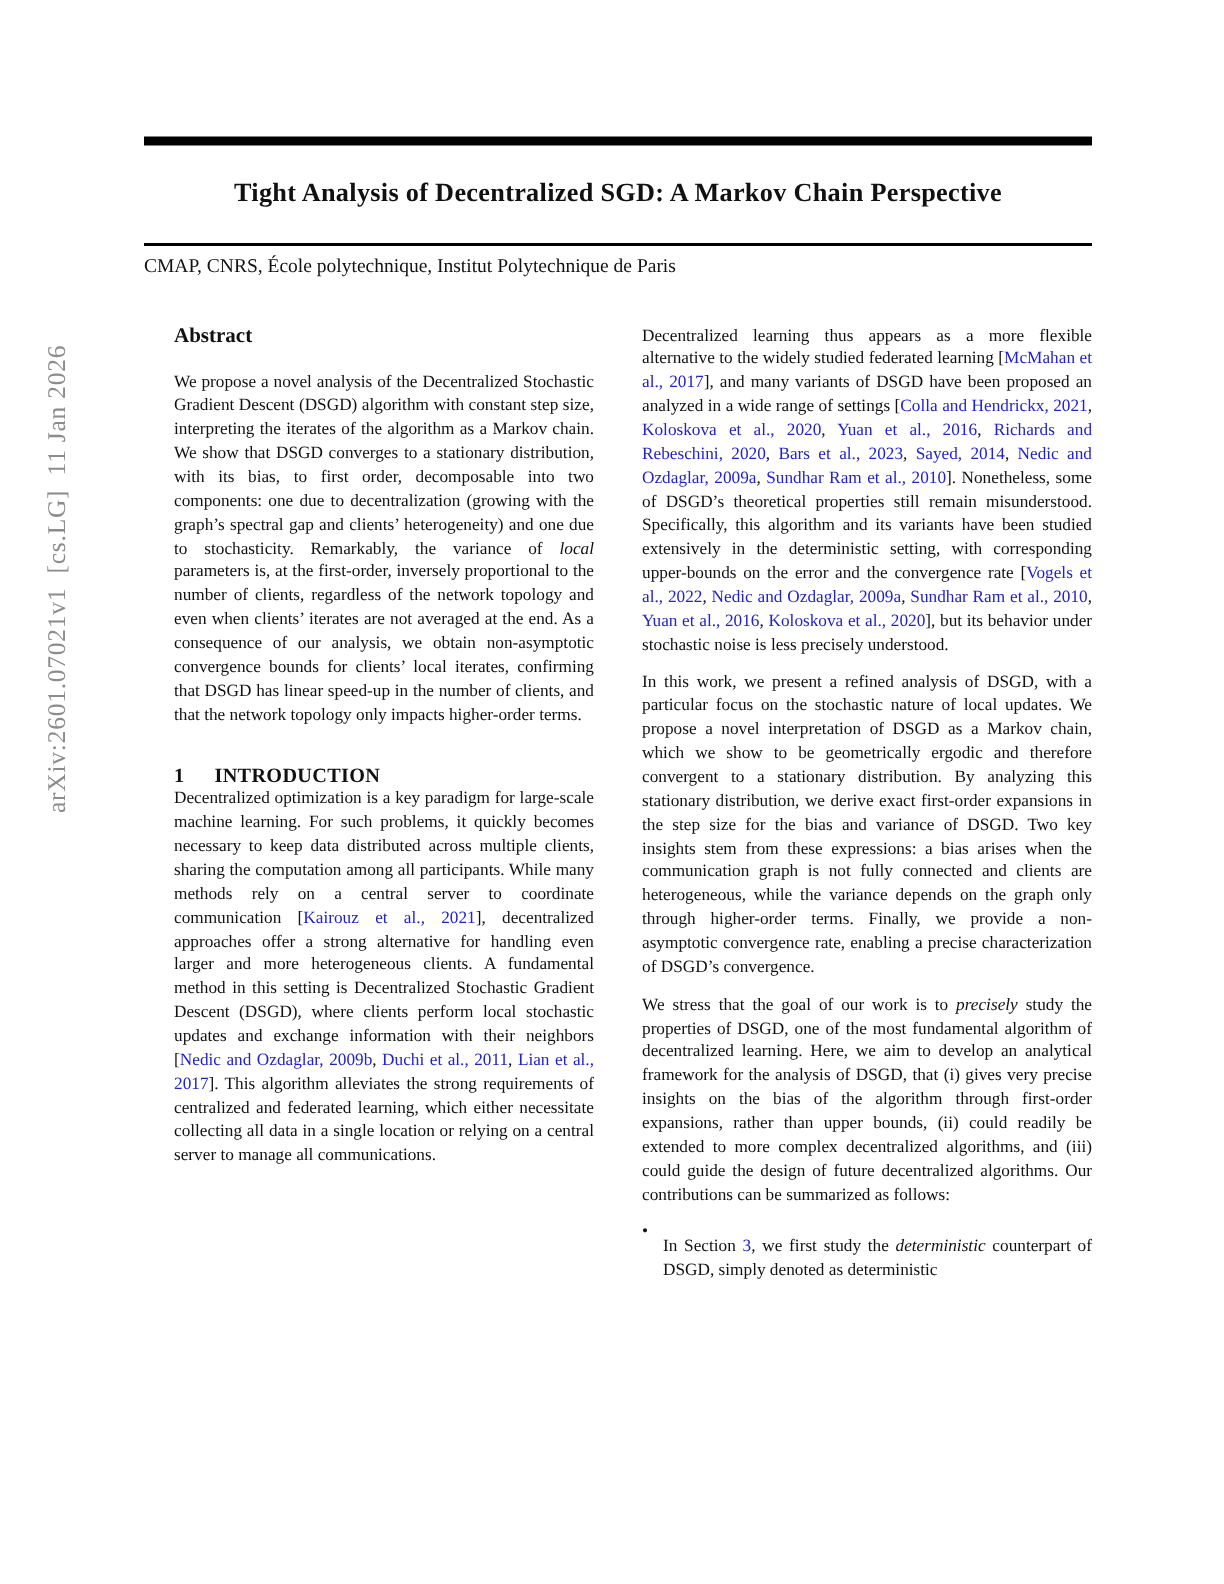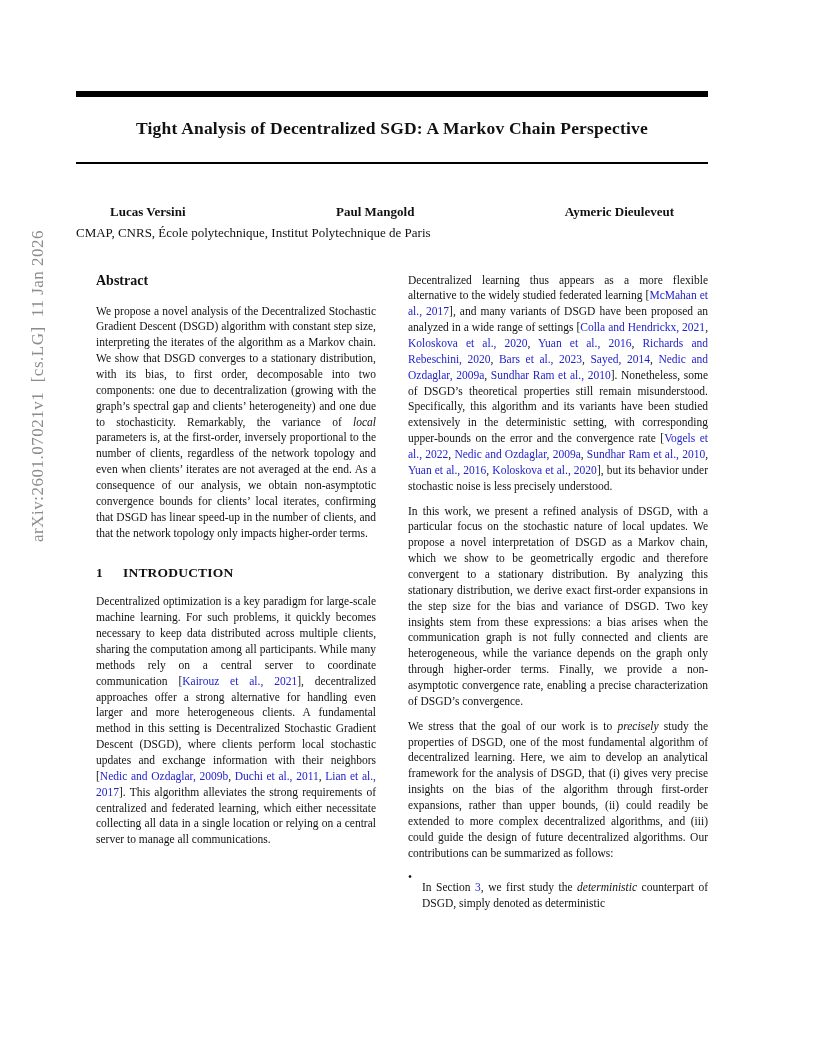--- a/index.html
+++ b/index.html
@@ -17,21 +17,21 @@
   .watermark { position:absolute; left:38px; top:542px; width:0; height:0; }
   .watermark span {
     display:block;
     white-space:pre;
     transform:translate(-50%,-50%) rotate(-90deg);
     font-size:17px;
     color:var(--watermark,#8c8c8c);
     letter-spacing:0.5px;
   }
 
-  .content { position:absolute; left:76px; top:0; width:632px; }
+  .content { position:absolute; left:96px; top:0; width:632px; }
 
   .rule-thick { margin-top:91px; height:6px; background:#000; }
   .rule-thin  { margin-top:23px; height:1.5px; background:#000; }
 
   .title {
     margin-top:21px;
     text-align:center;
     font-size:17.5px;
     font-weight:bold;
     letter-spacing:0.2px;
@@ -65,21 +65,20 @@
   p.body {
     font-size:11.5px;
     line-height:1.38;
     text-align:justify;
     margin-bottom:9px;
     hyphens:auto;
   }
 
   .section-head {
     margin-top:24px;
-    margin-bottom:13px;
     font-weight:bold;
     font-size:13.5px;
     letter-spacing:0.2px;
   }
   .sec-num { display:inline-block; width:27px; }
 
   .bullet-item { display:flex; margin-top:3px; }
   .bullet-marker { width:14px; font-size:11.5px; line-height:1.38; }
   .bullet-item p.body { flex:1; margin-bottom:0;margin-top:10px; }
 
@@ -96,25 +95,20 @@
   </div>
 
   <div class="content">
 
     <div class="rule-thick"></div>
 
     <div class="title">Tight Analysis of Decentralized SGD: A Markov Chain Perspective</div>
 
     <div class="rule-thin"></div>
 
-    <div class="authors">
-      <span class="author">Lucas Versini</span>
-      <span class="author">Paul Mangold</span>
-      <span class="author">Aymeric Dieuleveut</span>
-    </div>
 
     <div class="affiliation">CMAP, CNRS, École polytechnique, Institut Polytechnique de Paris</div>
 
     <div class="columns">
 
       <div class="col col-left">
         <div class="abstract-head">Abstract</div>
         <p class="body"><span>We propose a novel analysis of the Decentralized Stochastic Gradient Descent (DSGD) algorithm with constant step size, interpreting the iterates of the algorithm as a Markov chain. We show that DSGD converges to a stationary distribution, with its bias, to first order, decomposable into two components: one due to decentralization (growing with the graph’s spectral gap and clients’ heterogeneity) and one due to stochasticity. Remarkably, the variance of </span><span class="i">local</span><span> parameters is, at the first-order, inversely proportional to the number of clients, regardless of the network topology and even when clients’ iterates are not averaged at the end. As a consequence of our analysis, we obtain non-asymptotic convergence bounds for clients’ local iterates, confirming that DSGD has linear speed-up in the number of clients, and that the network topology only impacts higher-order terms.</span></p>
 
         <div class="section-head">

